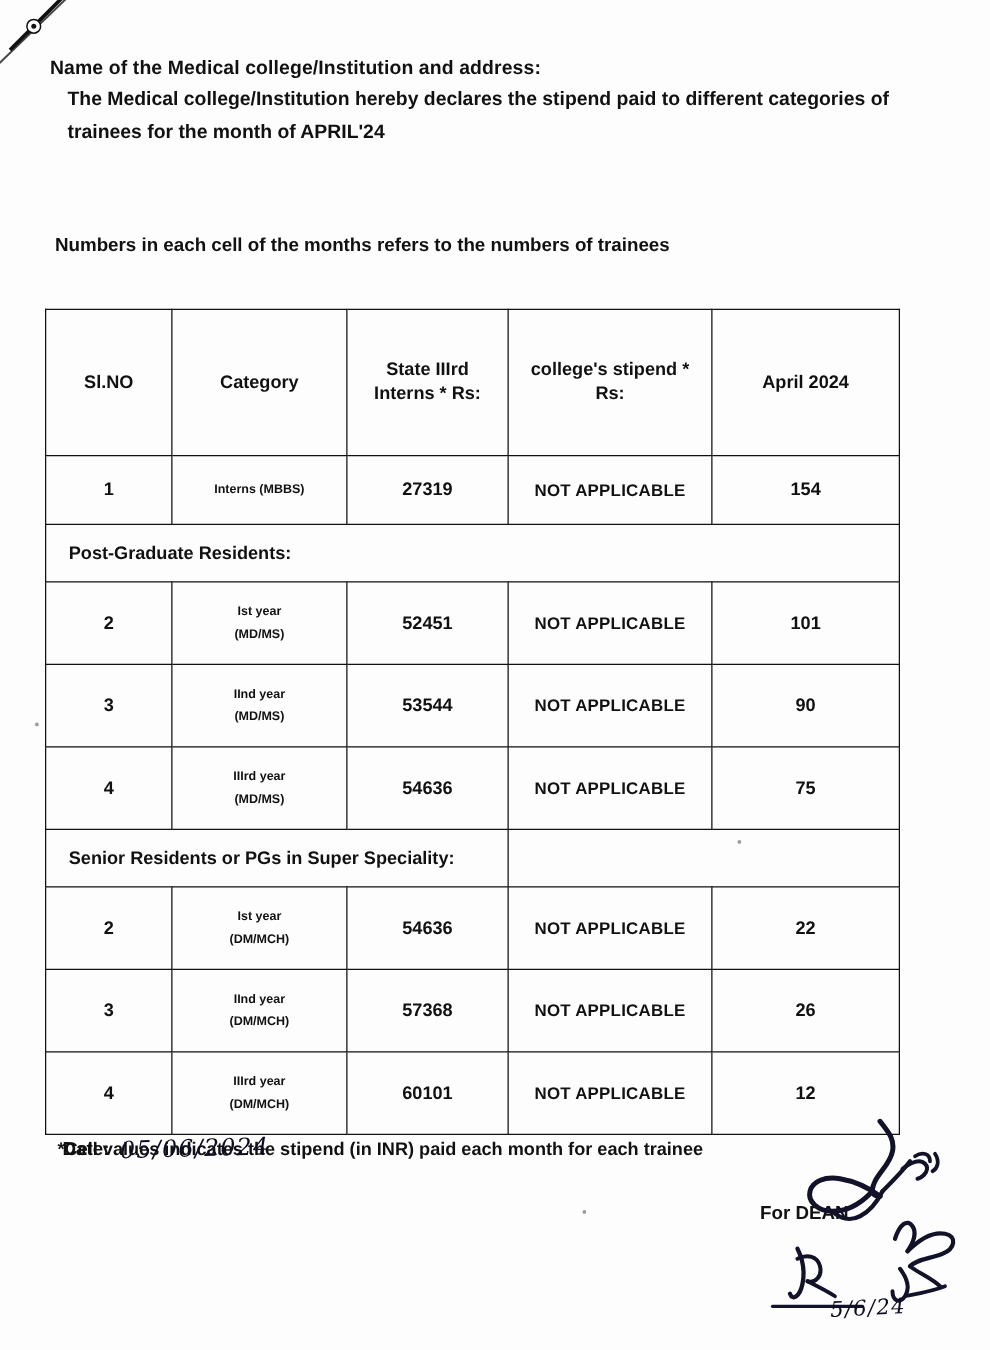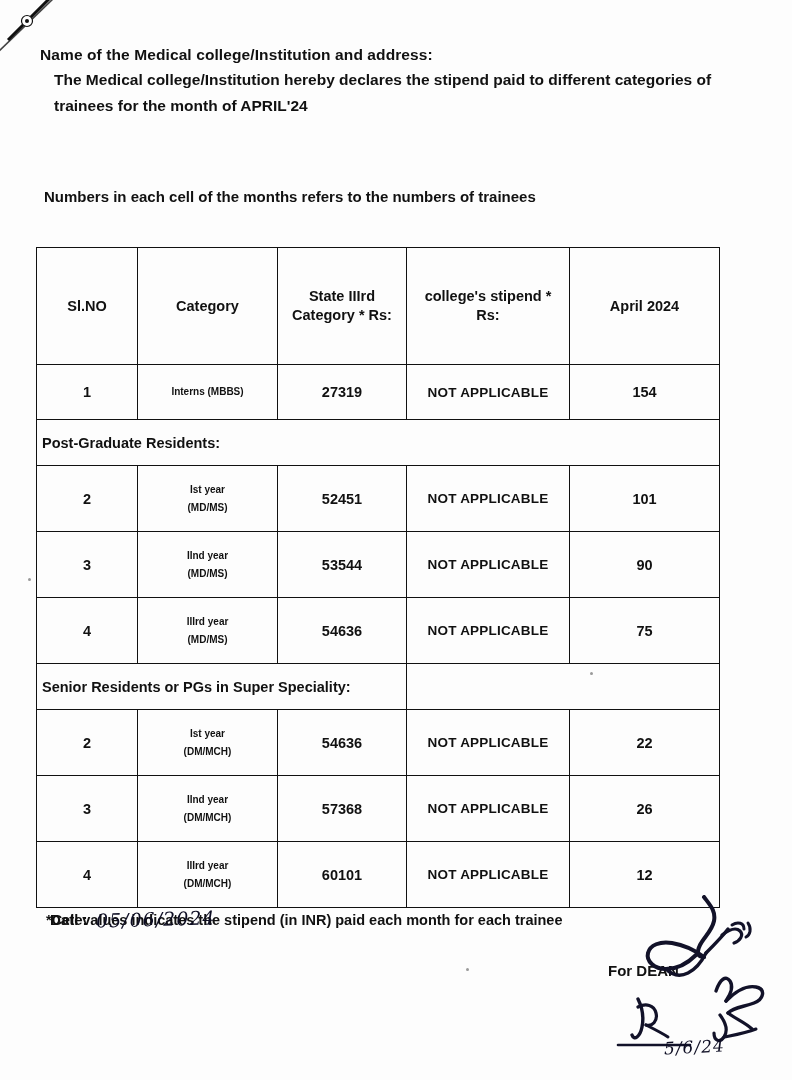--- a/index.html
+++ b/index.html
@@ -92,21 +92,21 @@
   .hdr-row td { height: 108px; font-size: 14.5px; line-height: 19px; }
   .data-row td { height: 57px; }
   .first-row td { height: 46px; }
 
   .cell-num { font-weight: 700; font-size: 14.5px; }
   .cell-cat { font-size: 10px; line-height: 18px; }
   .cell-na  { font-size: 13.5px; letter-spacing: .2px; }
 
   .section-row td {
     text-align: left;
-    padding-left: 5px;
+    padding-left: 18px;
     height: 37px;
     font-size: 14.5px;
     font-weight: 700;
   }
   .section-row td.blankcell { border-left: 1.6px solid #111; }
 
   
   .footnote {
     position: absolute;
     left: 46px;
@@ -199,21 +199,21 @@
         <col class="col-govt">
         <col class="col-coll">
         <col class="col-month">
     </colgroup>
     <tbody>
       <tr class="hdr-row">
         <td>Sl.NO</td>
         <td>Category</td>
         <td>
           <div>State IIIrd</div>
-          <div>Category * Rs:</div>
+          <div>Interns * Rs:</div>
         </td>
         <td>
           <div>college's stipend *</div>
           <div>Rs:</div>
         </td>
         <td>April 2024</td>
       </tr>
 
       <tr class="data-row first-row">
         <td class="cell-num">1</td>

